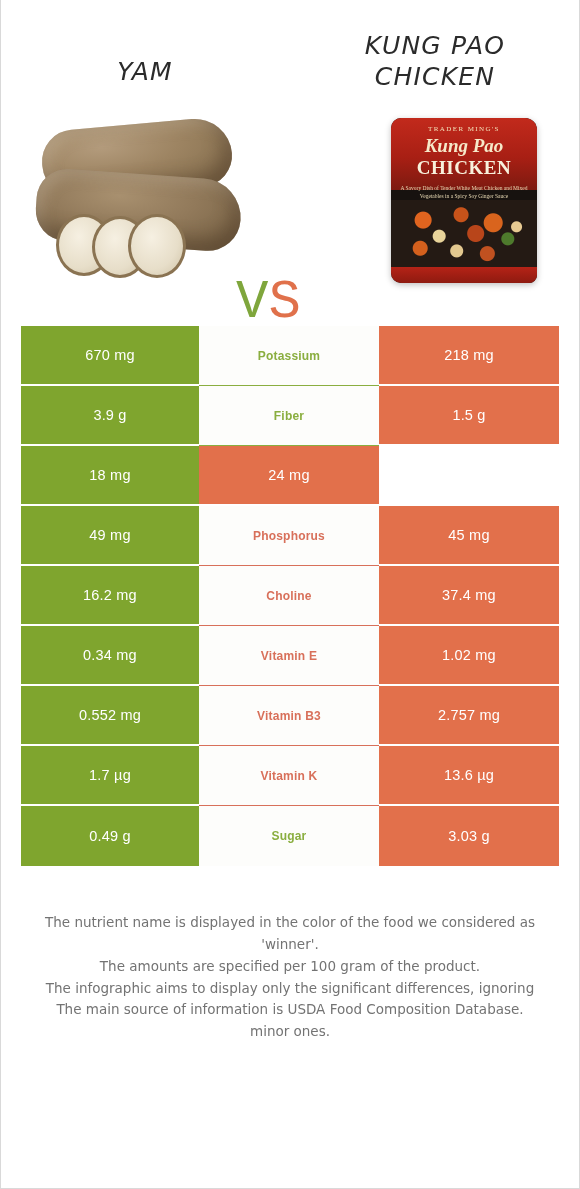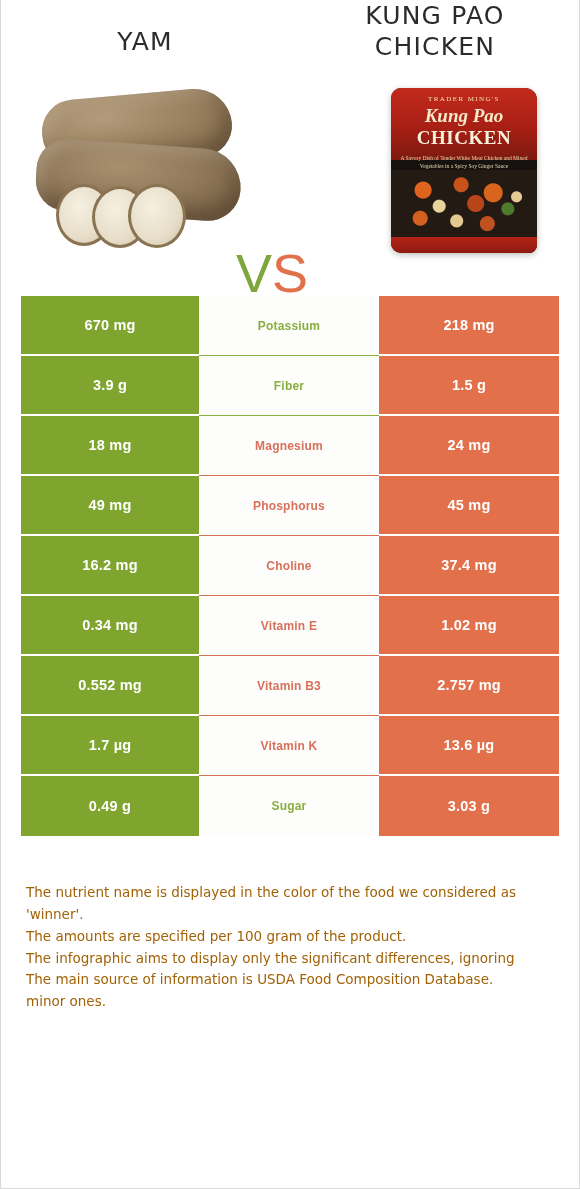--- a/index.html
+++ b/index.html
@@ -18,20 +18,22 @@
     inset:0;
     border:1px solid #d9d9d9;
     border-top:none;
     pointer-events:none;
   }
 
   
   .header {
     display:flex;
     width:100%;
+    padding-top:30px;
+    font-style:italic;
   }
   .header-col {
     width:50%;
     display:flex;
     align-items:flex-start;
     justify-content:center;
     padding:0 14px;
   }
   .food-title {
     font-size:25px;
@@ -89,21 +91,21 @@
   .slice-1 { left:26px;  top:96px; width:56px; height:62px; z-index:4; }
   .slice-2 { left:62px;  top:98px; width:56px; height:62px; z-index:5; }
   .slice-3 { left:98px;  top:96px; width:58px; height:64px; z-index:6; }
 
   .vs {
     position:absolute;
     left:236px; top:176px;
     font-size:54px;
     font-weight:400;
     letter-spacing:0px;
-    font-family:Liberation Sans, sans-serif;
+    font-family:Liberation Mono, monospace;
     line-height:1;
   }
   .vs .v { color:#7fa63c; }
   .vs .s { color:#e0714b; }
 
   
   .pack {
     position:absolute;
     left:391px; top:18px;
     width:146px; height:165px;
@@ -191,21 +193,21 @@
   .row {
     display:flex;
     height:60px;
     background:#ffffff;
   }
   .cell {
     display:flex;
     align-items:center;
     justify-content:center;
     font-size:14.5px;
-    font-weight:700;
+    font-weight:400;
     letter-spacing:.2px;
   }
   .cell-left {
     width:178px;
     background:#7fa52e;
     color:#ffffff;
     border-bottom:2px solid #ffffff;
   }
   .cell-mid {
     width:180px;
@@ -223,23 +225,24 @@
   .row:last-child .cell-right { border-bottom:none; }
 
   .cell-mid { border-bottom:1px solid transparent; }
   .winner-yam .cell-mid     { color:#8aae3f; border-bottom-color:#8aae3f; }
   .winner-chicken .cell-mid { color:#d8705a; border-bottom-color:#d8705a; }
   .row:last-child .cell-mid { border-bottom-color:transparent; }
 
   
   .footer {
     margin:46px 26px 0 26px;
+    text-align:center;
     font-size:13.5px;
     line-height:1.62;
-    color:#a16207;
+    color:#737373;
     font-family:"DejaVu Sans", sans-serif;
   }
   .footer p { margin:0; }
 </style>
 </head>
 <body>
 
 <div class="page-frame"></div>
 
 <div class="header">
@@ -286,21 +289,20 @@
       <div class="cell cell-mid">Potassium</div>
       <div class="cell cell-right">218 mg</div>
     </div>
     <div class="row winner-yam">
       <div class="cell cell-left">3.9 g</div>
       <div class="cell cell-mid">Fiber</div>
       <div class="cell cell-right">1.5 g</div>
     </div>
     <div class="row winner-chicken">
       <div class="cell cell-left">18 mg</div>
-      <div class="cell cell-mid">Magnesium</div>
       <div class="cell cell-right">24 mg</div>
     </div>
     <div class="row winner-chicken">
       <div class="cell cell-left">49 mg</div>
       <div class="cell cell-mid">Phosphorus</div>
       <div class="cell cell-right">45 mg</div>
     </div>
     <div class="row winner-chicken">
       <div class="cell cell-left">16.2 mg</div>
       <div class="cell cell-mid">Choline</div>

